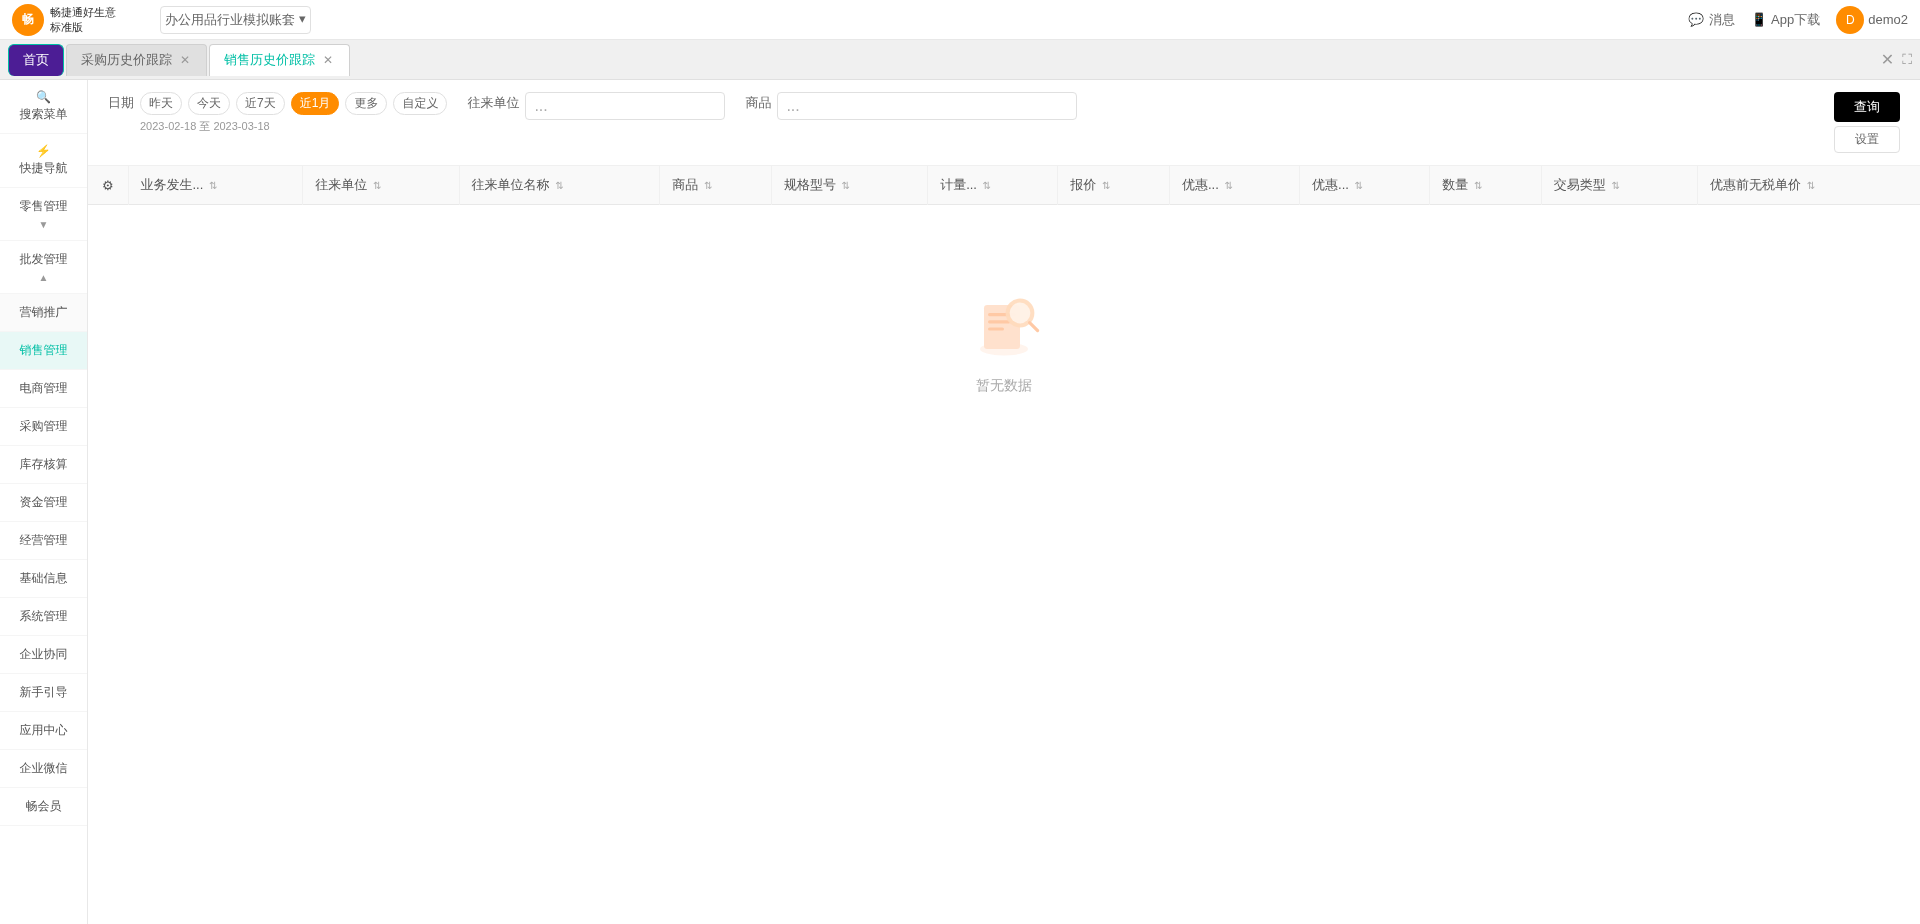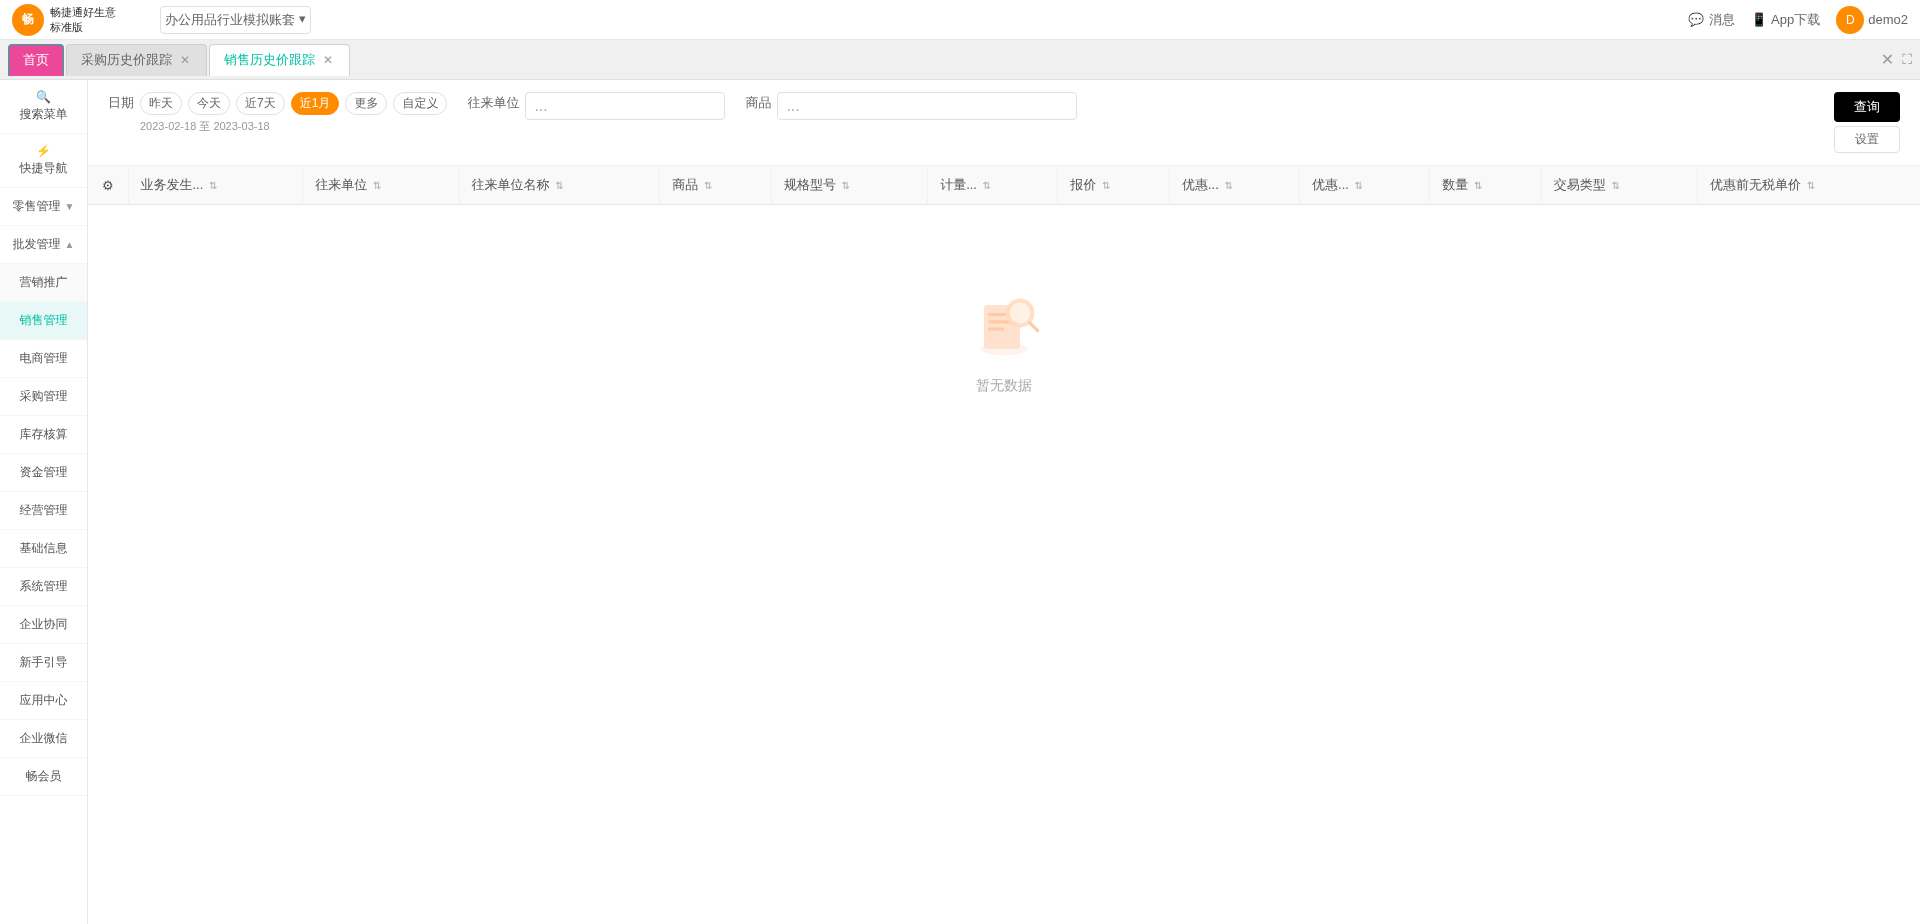--- a/index.html
+++ b/index.html
@@ -106,23 +106,24 @@
       border: 1px solid #d0d0d0;
       border-bottom: none;
     }
     .tab.active {
       background: #fff;
       color: #00bfa5;
       border-color: #d0d0d0;
       font-weight: 500;
     }
     .tab-home {
-      background: #ec4899;
+      background: #4c1d95;
       color: white;
       border-color: #00bfa5;
+      border-radius: 6px;
     }
     .tab-close {
       font-size: 12px;
       color: #999;
       cursor: pointer;
       padding: 2px;
     }
     .tab-bar-right {
       margin-left: auto;
       display: flex;
@@ -153,21 +154,21 @@
       font-size: 12px;
       color: #555;
       cursor: pointer;
       border-bottom: 1px solid #f5f5f5;
       display: flex;
       flex-direction: column;
       align-items: center;
       gap: 2px;
     }
     .sidebar-item.has-expand {
-      flex-direction: row;
+      flex-direction: column;
       justify-content: center;
       align-items: center;
       padding: 10px 8px;
       gap: 4px;
     }
     .sidebar-arrow {
       font-size: 10px;
       color: #999;
     }
     .sidebar-sub {

